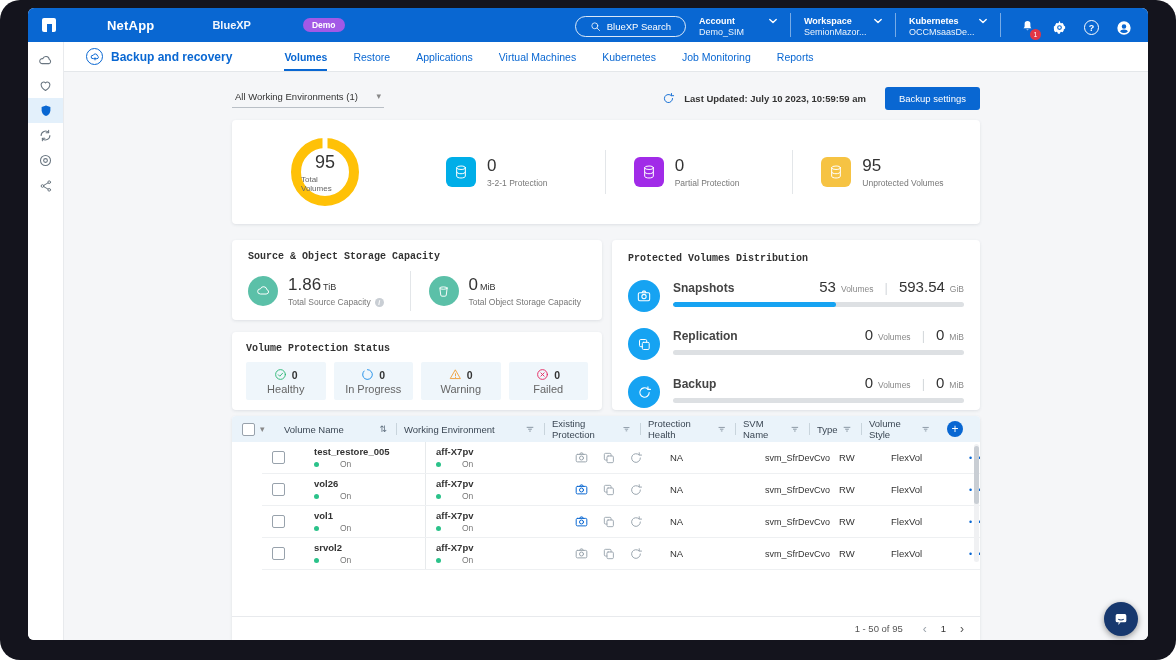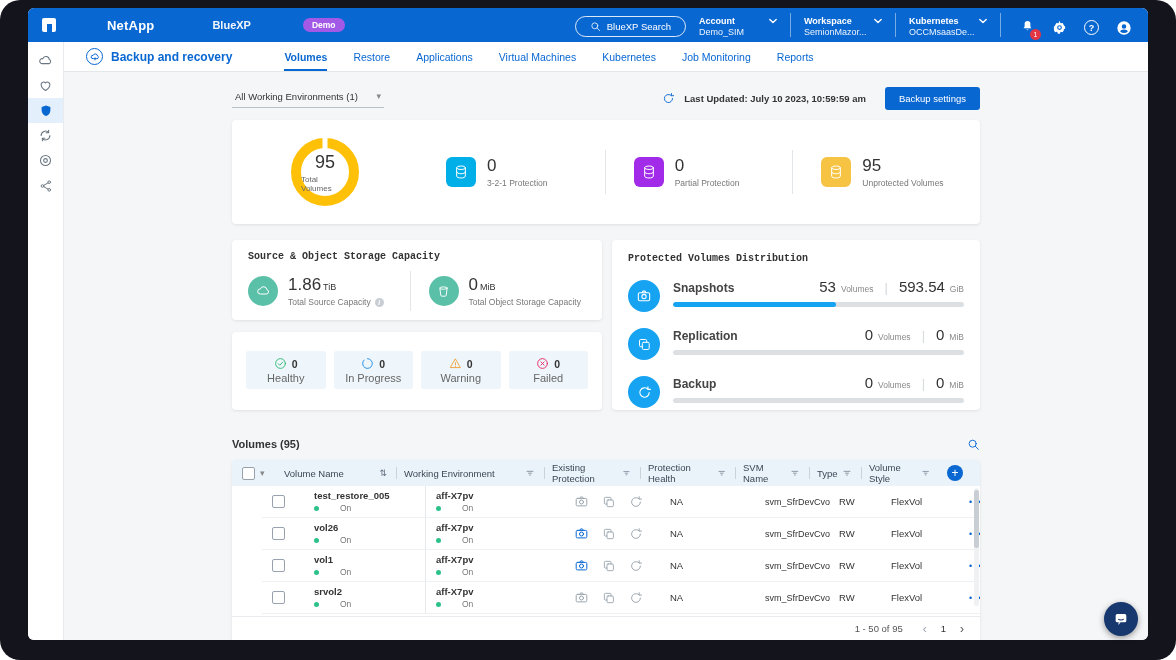--- a/index.html
+++ b/index.html
@@ -384,20 +384,21 @@
                       <div><span class="cap-value">0</span><span class="cap-unit">MiB</span></div>
                       <div class="cap-label">
                             <span>Total Object Storage Capacity</span>
                           </div>
                     </span>
                   </div>
                 </div>
               </div>
 
               <div class="card vps">
+                <div class="card-title">Volume Protection Status</div>
                 <div class="vps-tiles">
                   <div class="vps-tile">
                     <span class="vps-top">
                           <svg class="lic c-green" width="13" height="13" viewBox="0 0 24 24">
                             <circle cx="12" cy="12" r="9"></circle>
                             <path d="M8 12.5l2.7 2.7 5.3-5.7"></path>
                           </svg>
                           <span>0</span>
                         </span>
                     <span class="vps-label">Healthy</span>
@@ -510,27 +511,20 @@
                     <div class="bar">
                           <div class="bar-fill" style="width: 0%;"></div>
                         </div>
                   </div>
                 </div>
 
               </div>
             </div>
           </div>
 
-          <div class="vol-head">
-            <span class="vol-title">Volumes (95)</span>
-            <svg class="lic" width="13" height="13" viewBox="0 0 24 24" style="color:#0967D2">
-                  <circle cx="10.5" cy="10.5" r="6.5"></circle>
-                  <path d="M15.5 15.5L21 21"></path>
-                </svg>
-          </div>
 
           <div class="card tablecard">
 
             <div class="thead grid-cols">
               <div class="th th-select">
                 <span class="checkbox"></span>
                 <span class="caret">▾</span>
               </div>
               <div class="th">
                 <span>Volume Name</span>

